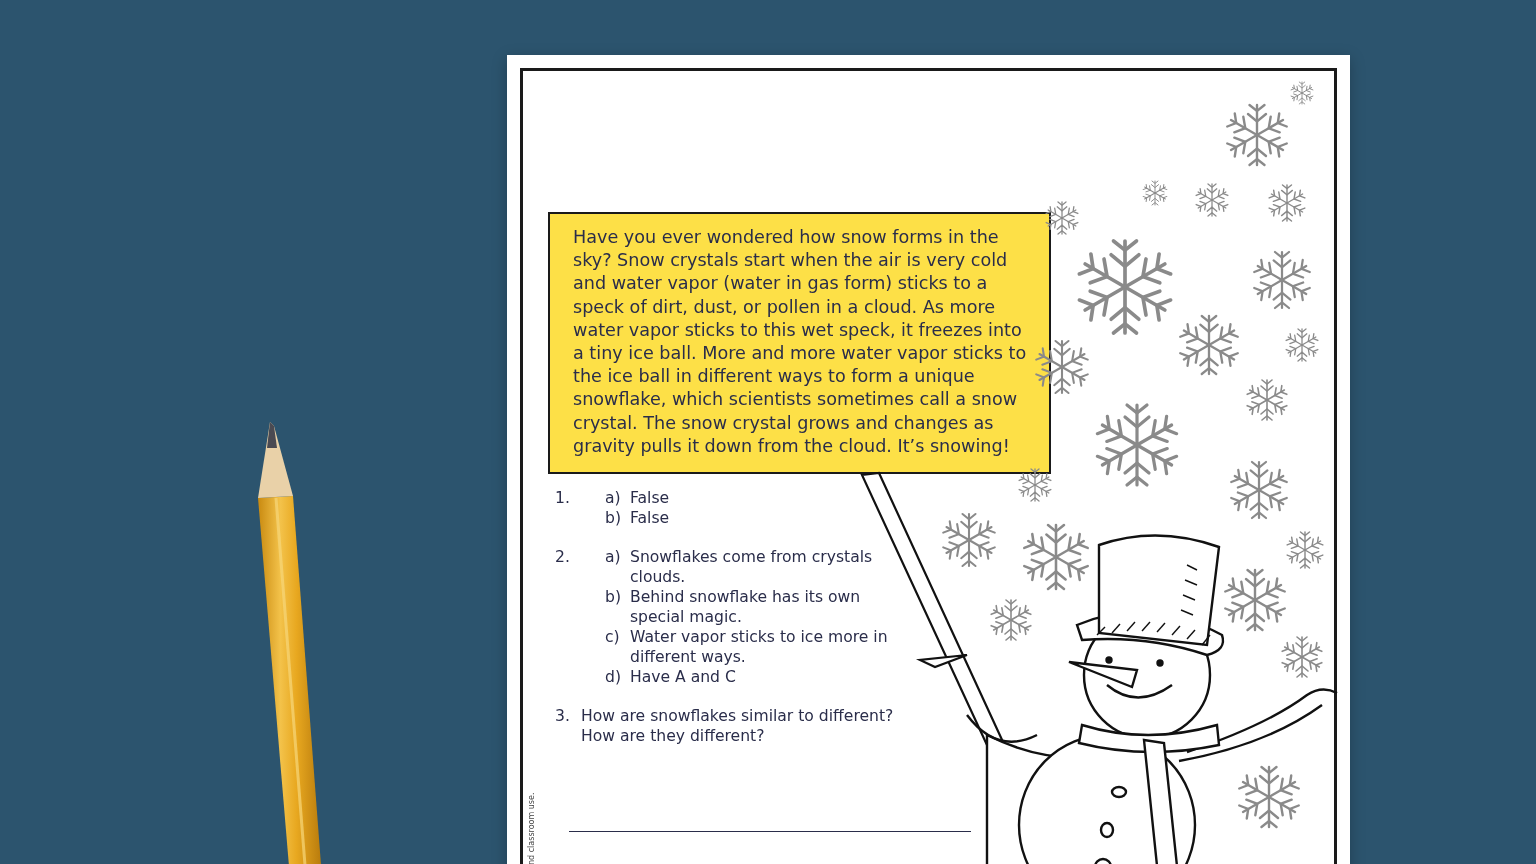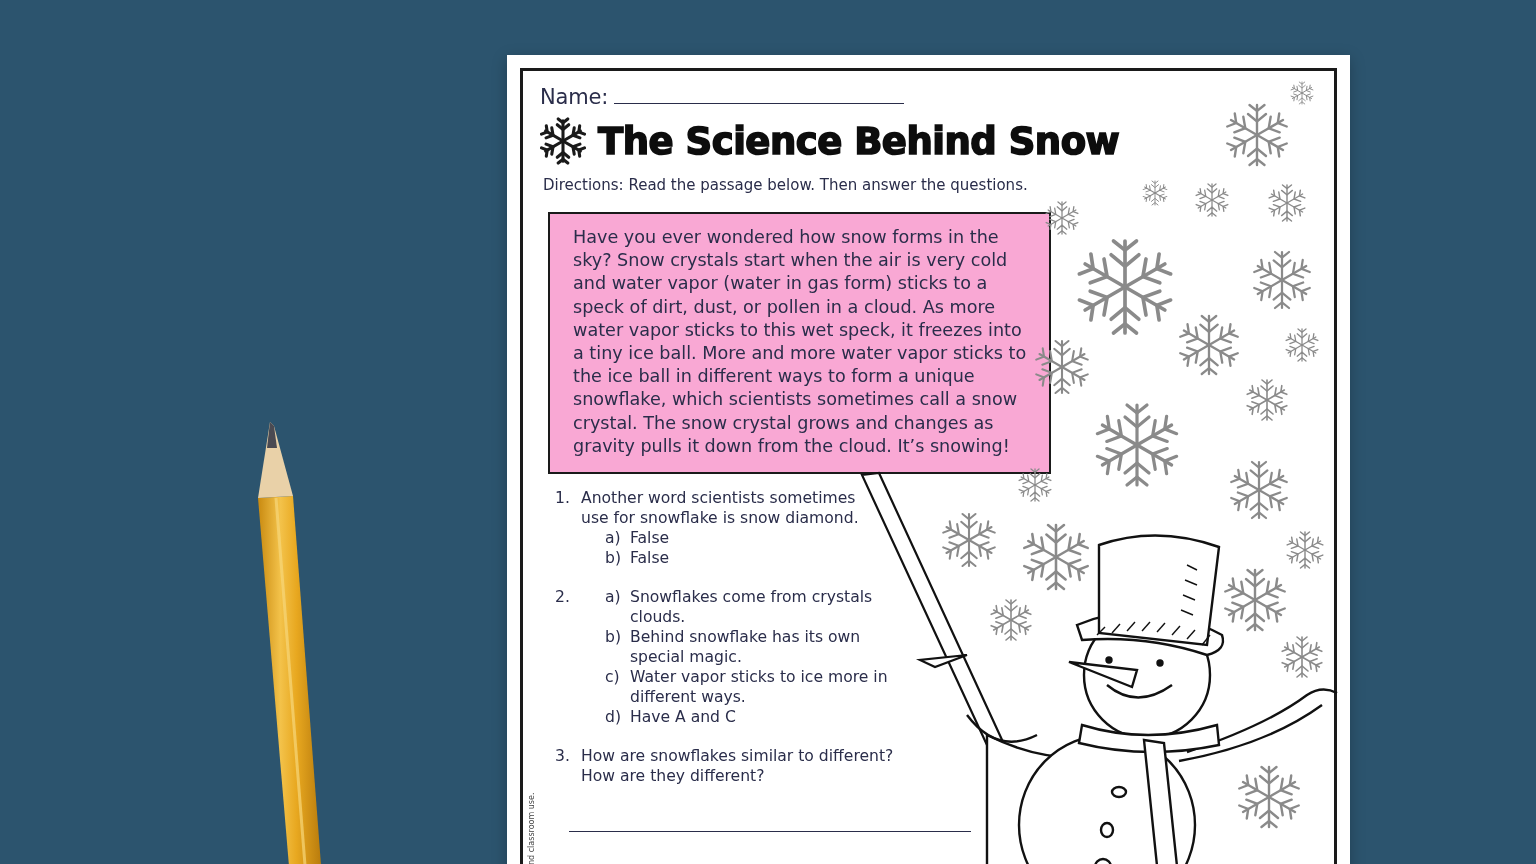--- a/index.html
+++ b/index.html
@@ -32,21 +32,21 @@
     -webkit-text-stroke: 1.6px #0d0d0d;
   }
   .directions {
     position: absolute; left: 36px; top: 121px; font-size: 15px; color: #2a2d4a;
   }
   .passage-box {
     position: absolute; left: 41px; top: 157px; width: 503px; height: 262px;
     border: 2.5px solid #1a1a1a;
     padding: 12px 20px 10px 23px;
     font-size: 17.6px; line-height: 23.2px; color: #2a2d4a;
-    background: #f9a8d4;
+    background: #fde047;
   }
   .questions { position: absolute; left: 48px; top: 433px; width: 360px; color: #2a2d4a; font-size: 15.6px; line-height: 20px; }
   .q { display: flex; margin-bottom: 19px; }
   .q-num { width: 26px; flex-shrink: 0; }
   .q-body { flex: 1; }
   .options { margin-left: 24px; margin-top: 0px; }
   .opt { display: flex; }
   .opt-letter { width: 25px; flex-shrink: 0; }
   .answer-line { position: absolute; left: 62px; top: 776px; width: 402px; border-bottom: 1.5px solid #2a2d4a; }
   .copyright {
@@ -70,51 +70,29 @@
   </defs>
   <polygon points="8,80 43,78 72,460 40,460" fill="url(#pg)"></polygon>
   <polygon points="8,80 43,78 24,8 20,4" fill="#e9d1a8"></polygon>
   <polygon points="24,8 20,4 17,30 27,30" fill="#4a4a52"></polygon>
   <line x1="26" y1="80" x2="56" y2="460" stroke="#f7d77a" stroke-width="3" opacity="0.7"></line>
 </svg>
 
 <div class="paper">
   <div class="frame"></div>
 
-  <div class="name-line">
-    <span>Name:</span><span class="blank"></span>
-  </div>
-
-  <div class="title-row">
-    <svg class="title-icon" viewBox="-24 -24 48 48">
-      <g stroke="#1a1a1a" stroke-width="3.2" stroke-linecap="round" fill="none">
-        <g id="arm">
-            <line x1="0" y1="0" x2="0" y2="-21"></line>
-            <polyline points="-6,-17 0,-12 6,-17"></polyline>
-            <polyline points="-5,-23 0,-19 5,-23"></polyline>
-          </g>
-        <use href="#arm" transform="rotate(60)"></use>
-        <use href="#arm" transform="rotate(120)"></use>
-        <use href="#arm" transform="rotate(180)"></use>
-        <use href="#arm" transform="rotate(240)"></use>
-        <use href="#arm" transform="rotate(300)"></use>
-      </g>
-    </svg>
-    <div class="title">The Science Behind Snow</div>
-  </div>
-
-  <div class="directions">Directions: Read the passage below. Then answer the questions.</div>
+
+
 
   <div class="passage-box">Have you ever wondered how snow forms in the sky? Snow crystals start when the air is very cold and water vapor (water in gas form) sticks to a speck of dirt, dust, or pollen in a cloud. As more water vapor sticks to this wet speck, it freezes into a tiny ice ball. More and more water vapor sticks to the ice ball in different ways to form a unique snowflake, which scientists sometimes call a snow crystal. The snow crystal grows and changes as gravity pulls it down from the cloud. It’s snowing!</div>
 
   <div class="questions">
     <div class="q">
       <div class="q-num">1.</div>
       <div class="q-body">
-        <div style="width:290px">Another word scientists sometimes use for snowflake is snow diamond.</div>
         <div class="options">
           <div class="opt">
               <span class="opt-letter">a)</span>
               <span>False</span>
             </div>
           <div class="opt">
               <span class="opt-letter">b)</span>
               <span>False</span>
             </div>
         </div>

